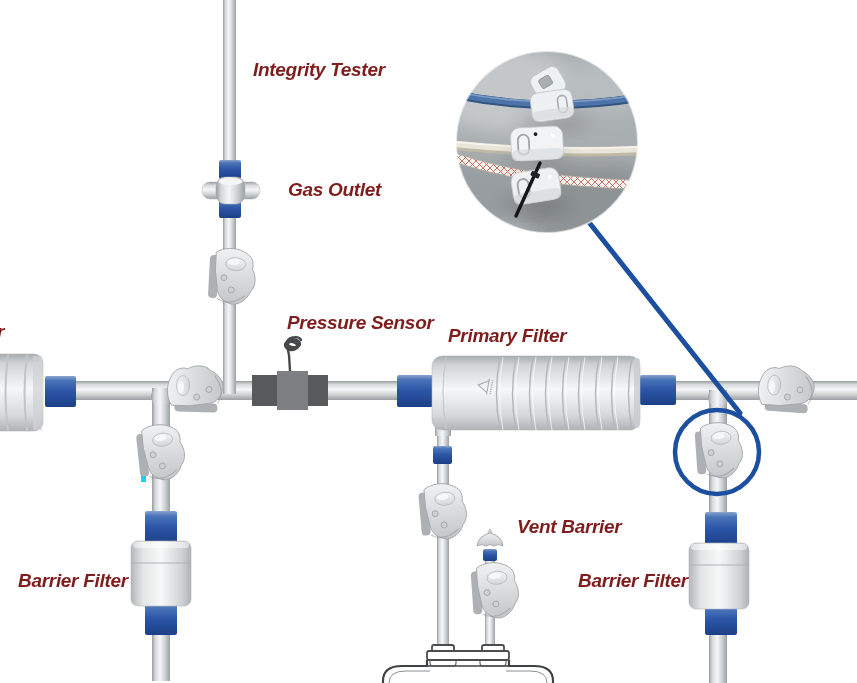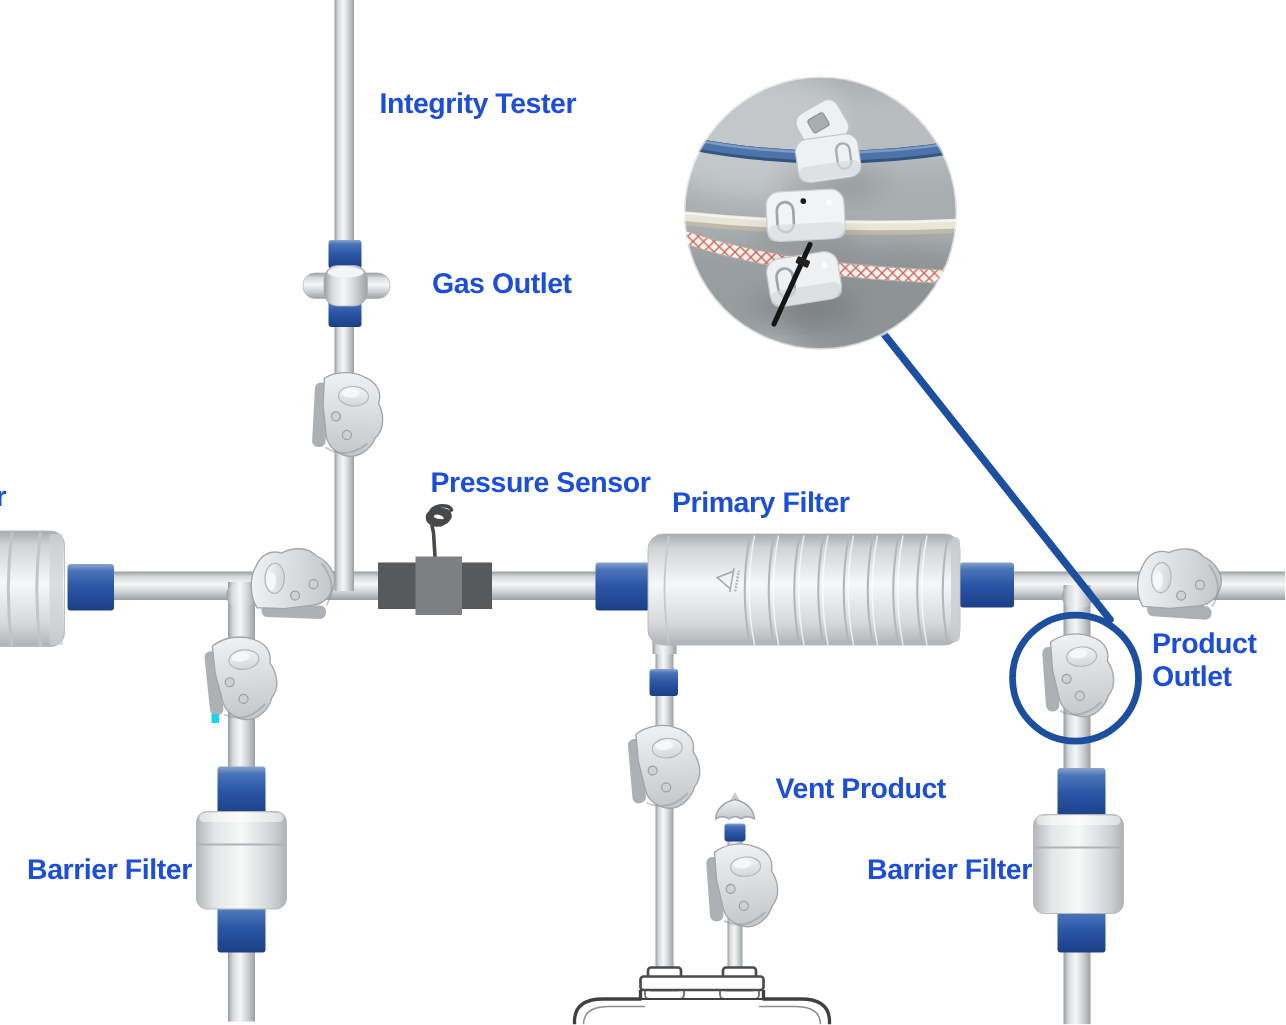--- a/index.html
+++ b/index.html
@@ -3,21 +3,21 @@
 <meta charset="utf-8">
 <style>
   html,body{margin:0;padding:0;background:#ffffff;}
   #stage{
     position:relative;width:857px;height:683px;overflow:hidden;
     background:#ffffff;font-family:"Liberation Sans",sans-serif;
   }
   #stage svg{position:absolute;left:0;top:0;}
   .lbl{
     position:absolute;font-size:19px;line-height:22px;font-weight:600;
-    color:#1d4ed8;letter-spacing:-0.3px;white-space:nowrap;
+    color:#7f1d1d;letter-spacing:-0.3px;white-space:nowrap;font-style:italic;
   }
   .lbl.wrap{white-space:normal;}
 </style>
 </head>
 <body>
 
 <div id="stage">
 
 <svg width="857" height="683" viewBox="0 0 857 683">
   <defs>
@@ -265,19 +265,18 @@
       </g>
     </g>
     <circle cx="547" cy="142" r="91" fill="none" stroke="#ffffff" stroke-width="2" opacity="0.6"></circle>
   </g>
 </svg>
 
 <div class="lbl" style="left:253px;top:59px">Integrity Tester</div>
 <div class="lbl" style="left:288px;top:179px">Gas Outlet</div>
 <div class="lbl" style="left:287px;top:312px">Pressure Sensor</div>
 <div class="lbl" style="left:448px;top:325px">Primary Filter</div>
-<div class="lbl wrap" style="left:768px;top:419px;width:84px">Product Outlet</div>
-<div class="lbl" style="left:517px;top:516px">Vent Product</div>
+<div class="lbl" style="left:517px;top:516px">Vent Barrier</div>
 <div class="lbl" style="left:18px;top:570px">Barrier Filter</div>
 <div class="lbl" style="left:578px;top:570px">Barrier Filter</div>
 <div class="lbl" style="left:-3px;top:321px">r</div>
 
 </div>
 
 </body></html>

